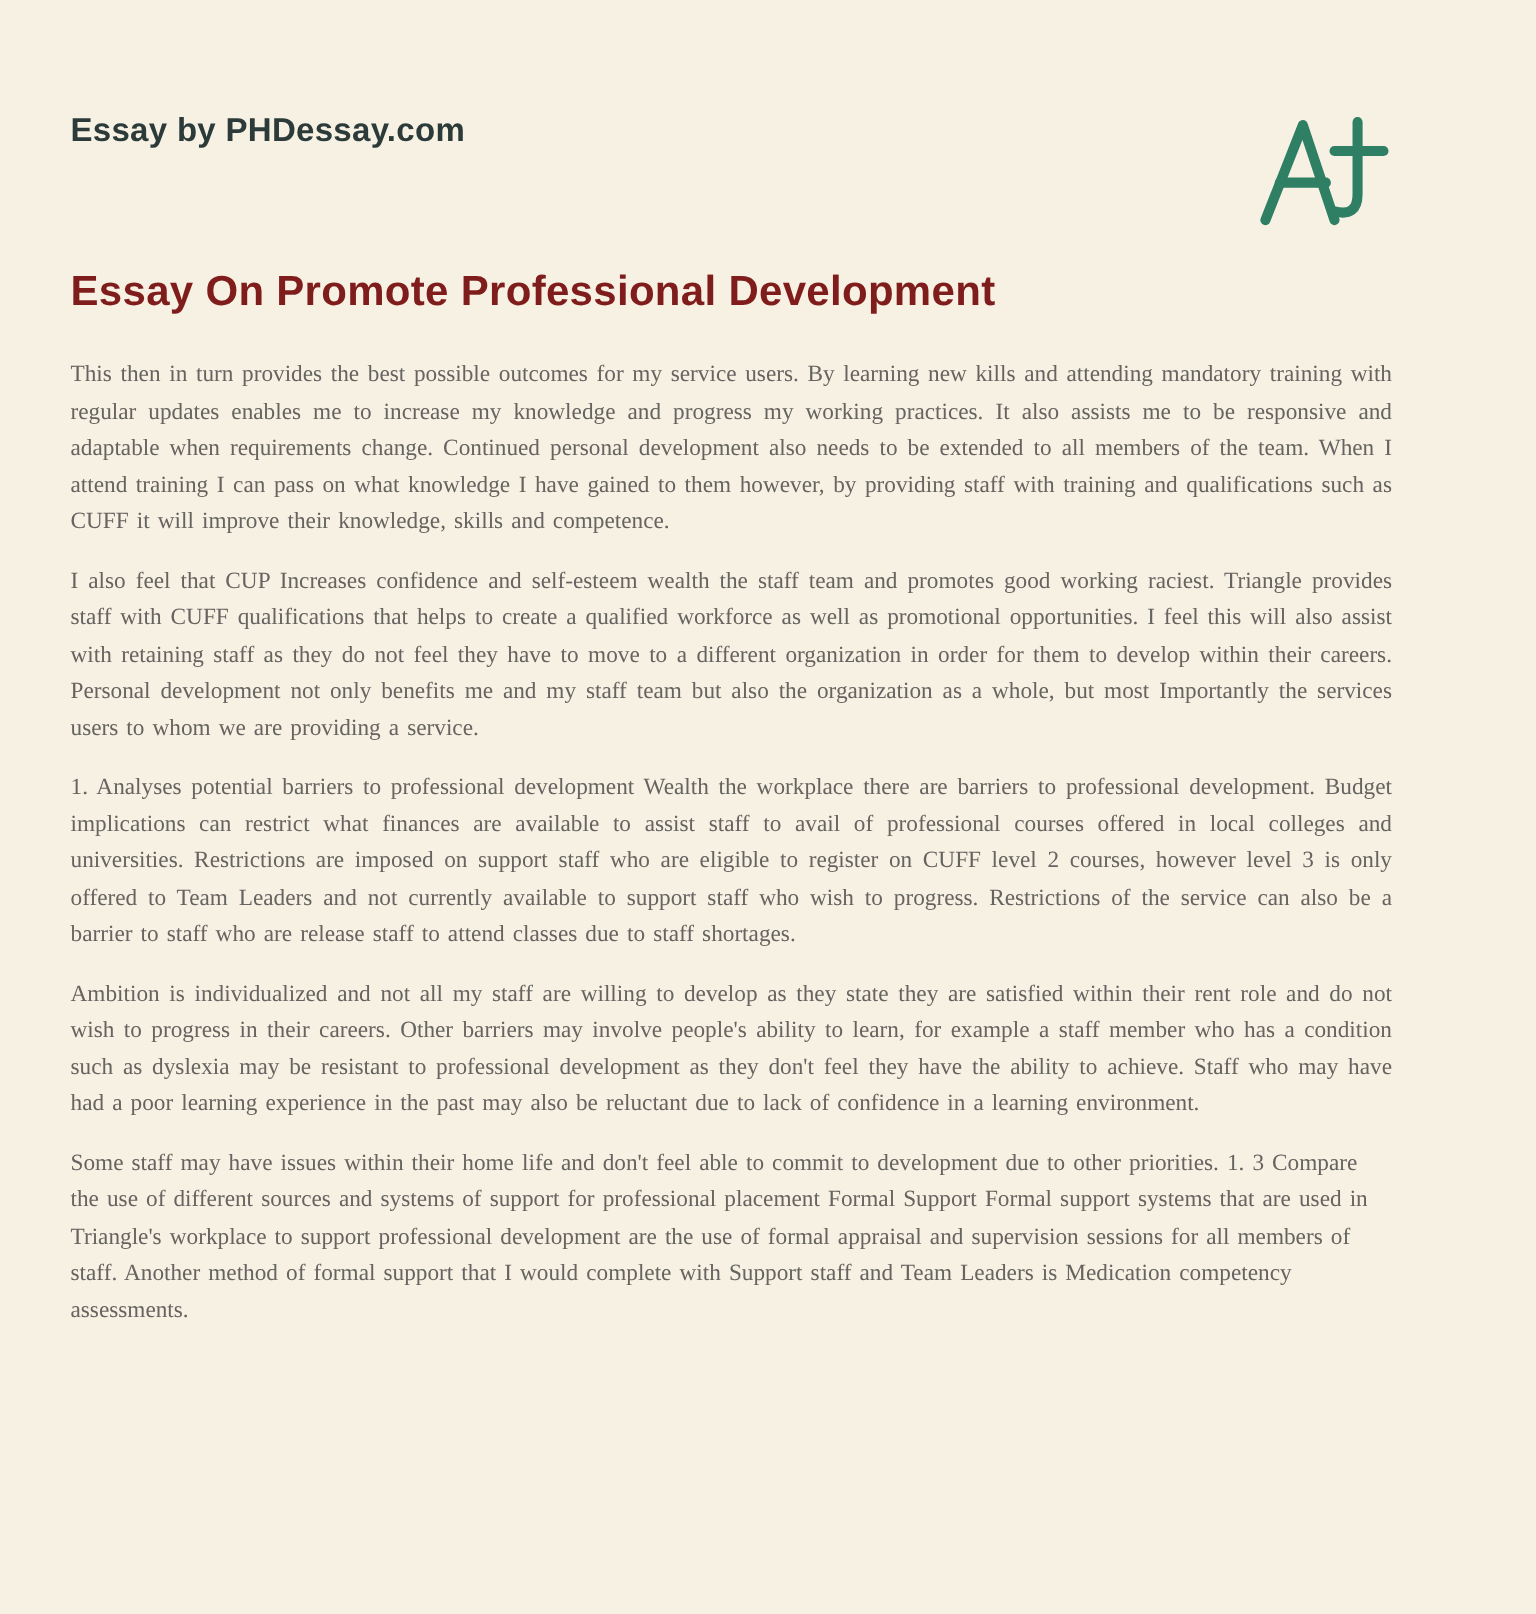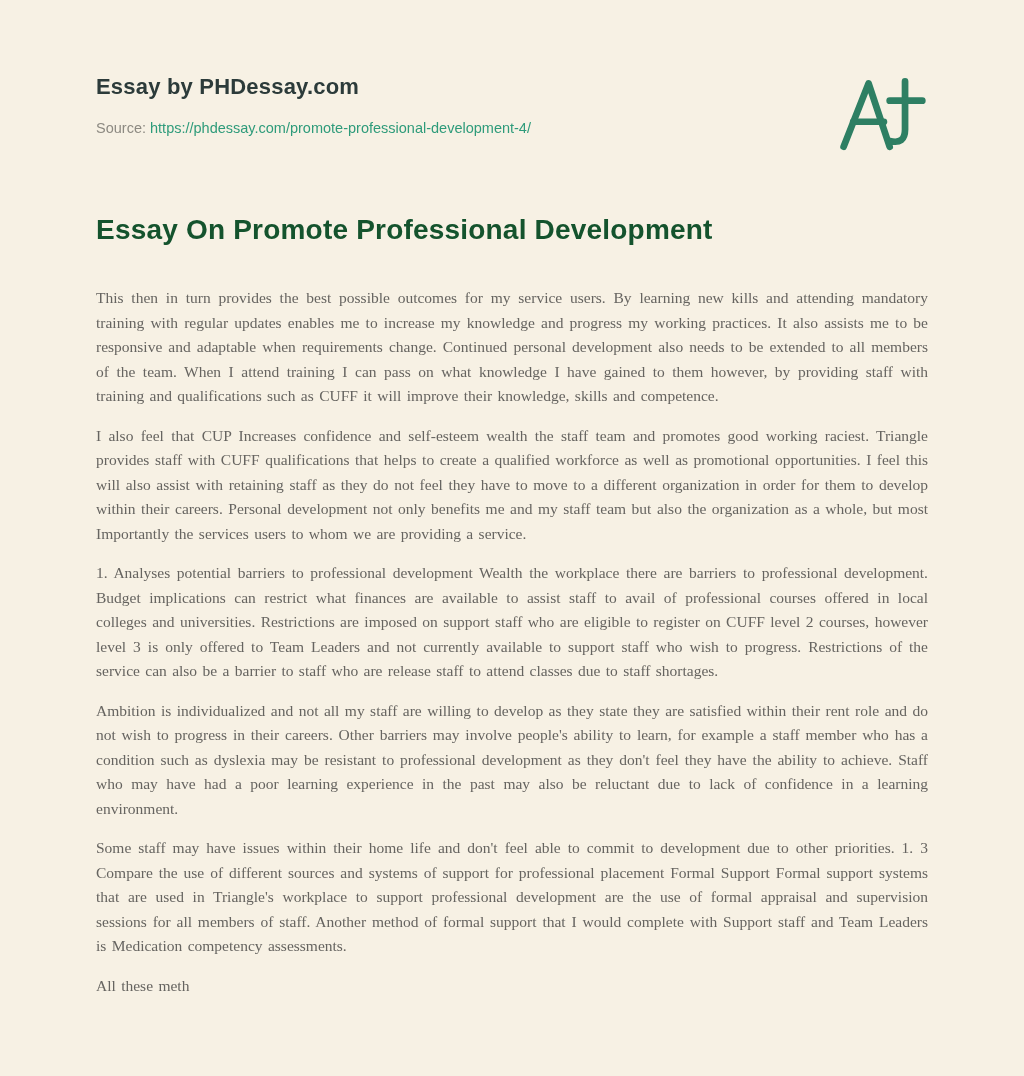--- a/index.html
+++ b/index.html
@@ -10,21 +10,21 @@
   }
   .page {
     position: relative;
     width: 1024px;
     height: 1076px;
     margin: 0 auto;
     background: #f7f1e4;
     overflow: hidden;
   }
   .content {
-    padding: 74px 96px 0 96px;
+    padding: 74px 96px 0 47px;
   }
   .brand-heading {
     font-size: 22px;
     font-weight: 700;
     color: #2c3b3a;
     letter-spacing: 0.2px;
     margin: 0 0 20px 0;
   }
   .source-line {
     font-size: 14.5px;
@@ -38,23 +38,23 @@
   .logo {
     position: absolute;
     top: 68px;
     right: 94px;
     width: 96px;
     height: 96px;
   }
   .essay-title {
     font-size: 28px;
     font-weight: 700;
-    color: #14532d;
+    color: #7f1d1d;
     letter-spacing: 0.2px;
-    margin: 78px 0 40px 0;
+    margin: 78px 0 28px 0;
   }
   .essay-body p {
     font-size: 15.5px;
     line-height: 24.5px;
     color: #666460;
     text-align: justify;
     margin: 0 0 15px 0;
     word-spacing: 1.5px;
     font-family: Liberation Serif, serif;
   }
@@ -75,34 +75,29 @@
         <path d="M20 56 L52 56"></path>
         <path d="M74 14 L74 64 Q74 80 58 76"></path>
         <path d="M58 34 L92 34"></path>
       </g>
     </svg>
   </div>
 
   <div class="content">
     <h2 class="brand-heading">Essay by PHDessay.com</h2>
 
-    <p class="source-line">
-      <span>Source:</span>
-      <a href="#">https://phdessay.com/promote-professional-development-4/</a>
-    </p>
 
     <h1 class="essay-title">Essay On Promote Professional Development</h1>
 
     <div class="essay-body">
   <p>This then in turn provides the best possible outcomes for my service users. By learning new kills and attending mandatory training with regular updates enables me to increase my knowledge and progress my working practices. It also assists me to be responsive and adaptable when requirements change. Continued personal development also needs to be extended to all members of the team. When I attend training I can pass on what knowledge I have gained to them however, by providing staff with training and qualifications such as CUFF it will improve their knowledge, skills and competence.</p>
 
   <p>I also feel that CUP Increases confidence and self-esteem wealth the staff team and promotes good working raciest. Triangle provides staff with CUFF qualifications that helps to create a qualified workforce as well as promotional opportunities. I feel this will also assist with retaining staff as they do not feel they have to move to a different organization in order for them to develop within their careers. Personal development not only benefits me and my staff team but also the organization as a whole, but most Importantly the services users to whom we are providing a service.</p>
 
   <p>1. Analyses potential barriers to professional development Wealth the workplace there are barriers to professional development. Budget implications can restrict what finances are available to assist staff to avail of professional courses offered in local colleges and universities. Restrictions are imposed on support staff who are eligible to register on CUFF level 2 courses, however level 3 is only offered to Team Leaders and not currently available to support staff who wish to progress. Restrictions of the service can also be a barrier to staff who are release staff to attend classes due to staff shortages.</p>
 
   <p>Ambition is individualized and not all my staff are willing to develop as they state they are satisfied within their rent role and do not wish to progress in their careers. Other barriers may involve people's ability to learn, for example a staff member who has a condition such as dyslexia may be resistant to professional development as they don't feel they have the ability to achieve. Staff who may have had a poor learning experience in the past may also be reluctant due to lack of confidence in a learning environment.</p>
 
   <p>Some staff may have issues within their home life and don't feel able to commit to development due to other priorities. 1. 3 Compare the use of different sources and systems of support for professional placement Formal Support Formal support systems that are used in Triangle's workplace to support professional development are the use of formal appraisal and supervision sessions for all members of staff. Another method of formal support that I would complete with Support staff and Team Leaders is Medication competency assessments.</p>
 
-  <p>All these meth</p>
 </div>
   </div>
 </div>
 
 </body></html>

